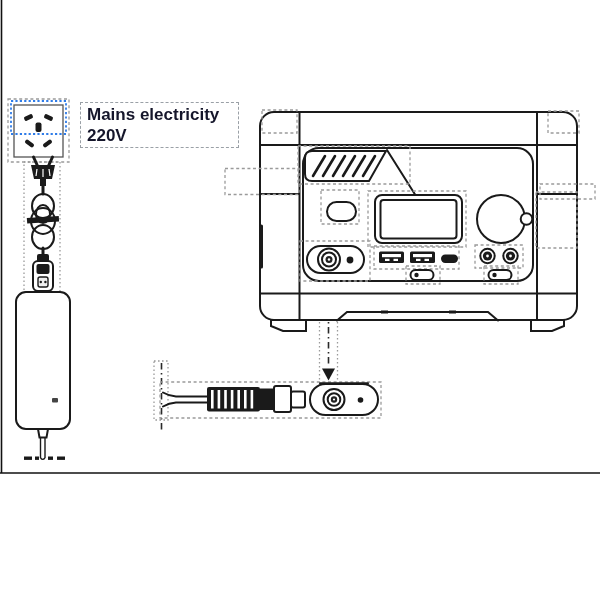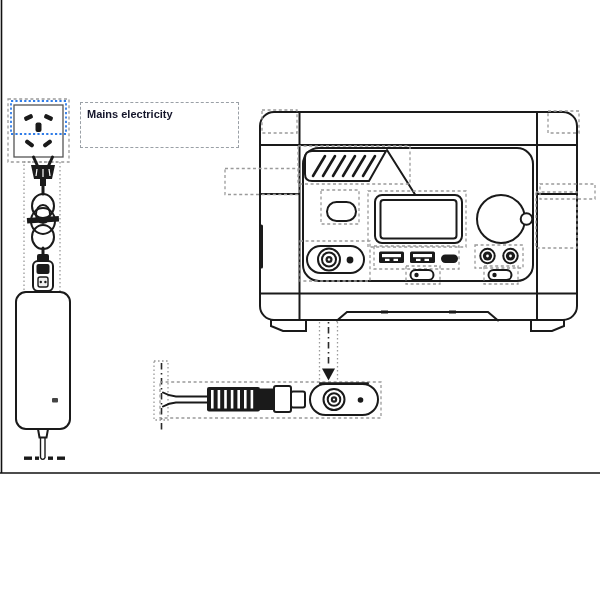--- a/index.html
+++ b/index.html
@@ -18,21 +18,21 @@
   .lnf{stroke:var(--line);fill:#fff;stroke-width:2;}
   .thick{stroke:var(--line);fill:none;stroke-width:3;stroke-linecap:round;}
   .blk{fill:var(--line);stroke:none;}
   .dash{stroke:var(--dashed);fill:none;stroke-width:1.3;stroke-dasharray:3 2.6;}
   .dot{stroke:var(--dashed);fill:none;stroke-width:1.3;stroke-dasharray:1.6 2.4;}
   .blue{stroke:var(--blue);fill:none;stroke-width:1.8;stroke-dasharray:2.2 2.2;}
   .dashdot{stroke:#2a2a2a;fill:none;stroke-width:1.6;stroke-dasharray:6.5 3.5 1.5 3.5;}
   .thin{stroke:#555;fill:#fff;stroke-width:1.3;}
   
   #mains-label{position:absolute;left:80px;top:102px;width:151px;height:43px;
-    border:1.5px dashed #9aa0a6;color:var(--label);font-weight:bold;font-size:11px;
+    border:1.5px dashed #9aa0a6;color:var(--label);font-weight:bold;font-size:17px;
     line-height:21px;padding:1px 0 0 6px;letter-spacing:0px;}
   #mains-label div{white-space:nowrap;}
 </style>
 </head>
 <body>
 
 <div id="stage">
 
   <svg id="diagram" width="600" height="600" viewBox="0 0 600 600">
 
@@ -253,15 +253,16 @@
 
       <rect class="dash" x="262" y="110" width="35" height="23"></rect>
       <rect class="dash" x="548" y="111" width="31" height="22"></rect>
       <rect class="dash" x="225" y="168.5" width="74" height="26"></rect>
       <rect class="dash" x="540" y="184" width="55" height="15"></rect>
     </g>
   </svg>
 
   <div id="mains-label">
     <div>Mains electricity</div>
+    <div>220V</div>
   </div>
 
 </div>
 
 </body></html>

